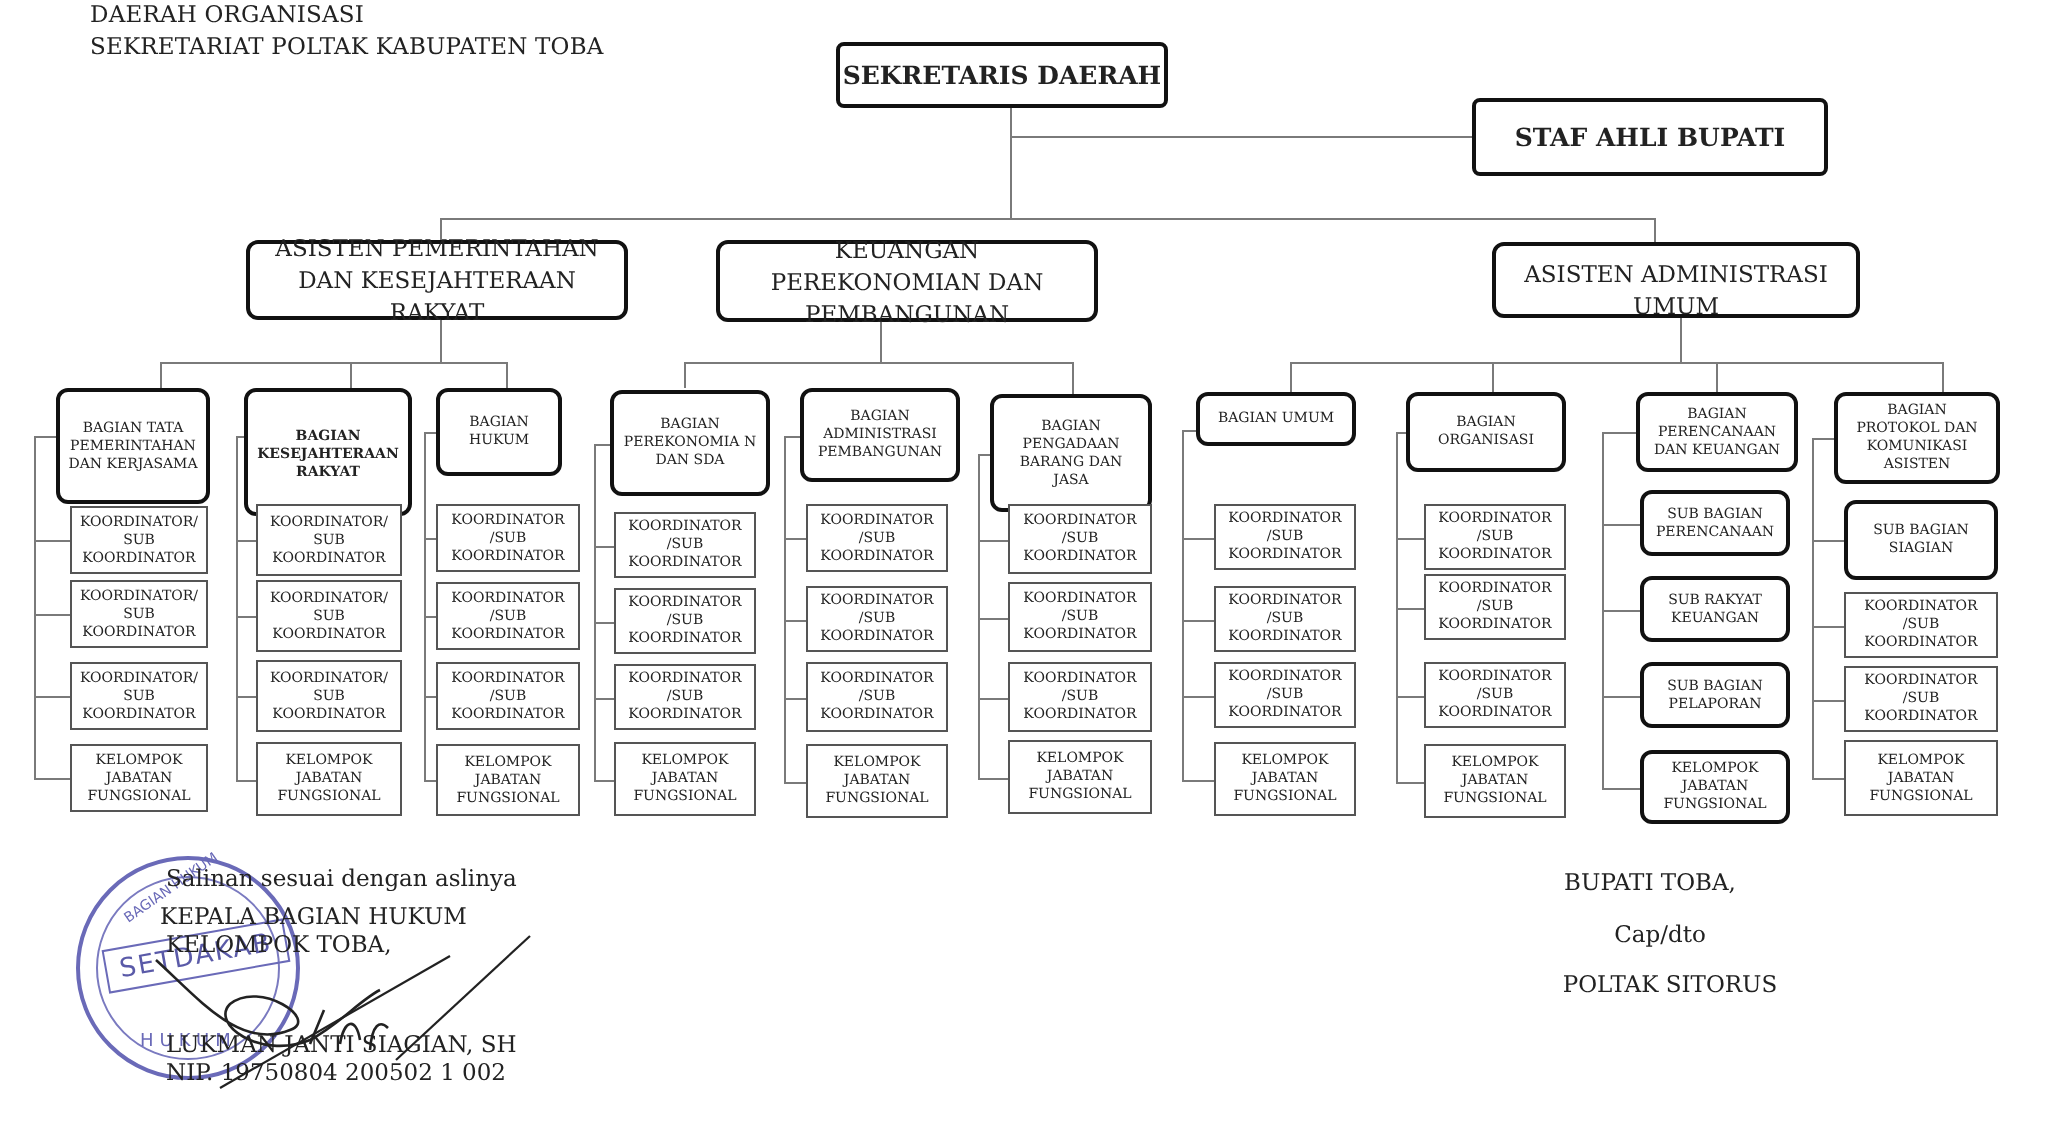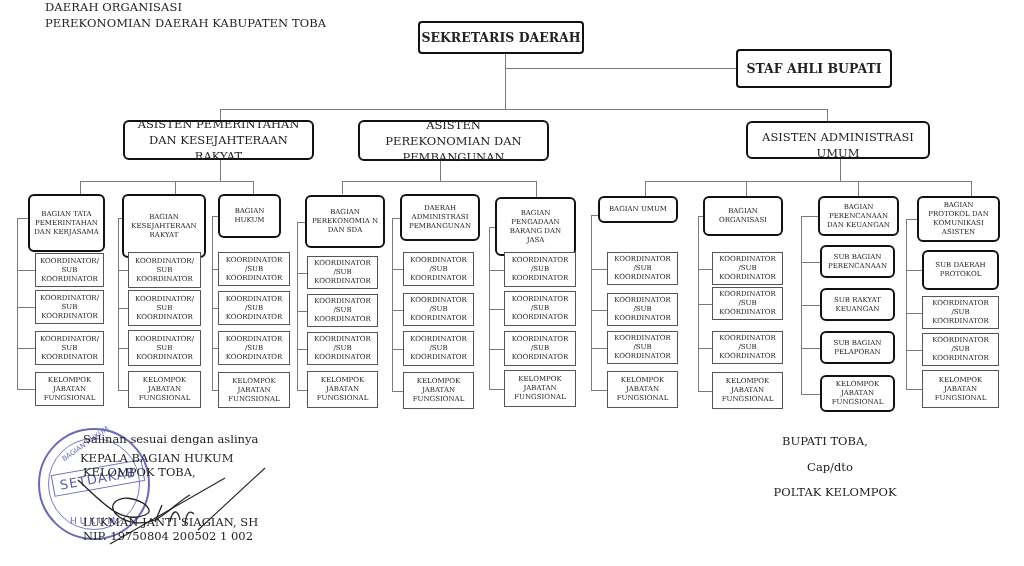--- a/index.html
+++ b/index.html
@@ -22,21 +22,21 @@
   .stamp-band { position:absolute; left:52px; top:467px; width:92px; height:22px;
            border:1.5px solid #6a6ab8; transform:rotate(-10deg); box-sizing:border-box;
            color:#5a5aa8; font-family:"DejaVu Sans",sans-serif; font-size:13px;
            display:flex; align-items:center; justify-content:center; letter-spacing:1px; }
   .stamp-txt { position:absolute; color:#6a6ab8; font-family:"DejaVu Sans",sans-serif; font-size:7px; }
 </style>
 </head>
 <body>
 
 <div class="hdr" style="top:0px;">DAERAH ORGANISASI</div>
-<div class="hdr" style="top:16px;">PEREKONOMIAN DAERAH KABUPATEN TOBA</div>
+<div class="hdr" style="top:16px;">SEKRETARIAT POLTAK KABUPATEN TOBA</div>
 
 <div>
 
   <div class="line" style="left:505px;top:53px;width:1px;height:57px;"></div>
 
   <div class="line" style="left:505px;top:68px;width:232px;height:1px;"></div>
 
   <div class="line" style="left:220px;top:109px;width:608px;height:1px;"></div>
   <div class="line" style="left:220px;top:109px;width:1px;height:12px;"></div>
   <div class="line" style="left:827px;top:109px;width:1px;height:12px;"></div>
@@ -56,29 +56,29 @@
   <div class="line" style="left:645px;top:181px;width:327px;height:1px;"></div>
   <div class="line" style="left:645px;top:181px;width:1px;height:15px;"></div>
   <div class="line" style="left:746px;top:181px;width:1px;height:15px;"></div>
   <div class="line" style="left:858px;top:181px;width:1px;height:15px;"></div>
   <div class="line" style="left:971px;top:181px;width:1px;height:15px;"></div>
 </div>
 
 <div class="box b-top" style="left:418px;top:21px;width:166px;height:33px;">
   <span>SEKRETARIS DAERAH</span>
 </div>
-<div class="box b-top" style="left:736px;top:49px;width:156px;height:39px;">
+<div class="box b-top" style="left:736px;top:49px;width:178px;height:39px;">
   <span>STAF AHLI BUPATI</span>
 </div>
 
 <div class="box b-ast" style="left:123px;top:120px;width:191px;height:40px;padding:0 8px;">
   <span>ASISTEN PEMERINTAHAN DAN KESEJAHTERAAN RAKYAT</span>
 </div>
 <div class="box b-ast" style="left:358px;top:120px;width:191px;height:41px;padding:0 22px;">
-  <span>ASISTEN PEREKONOMIAN DAN PEMBANGUNAN</span>
+  <span>KEUANGAN PEREKONOMIAN DAN PEMBANGUNAN</span>
 </div>
 <div class="box b-ast" style="left:746px;top:121px;width:184px;height:38px;align-items:flex-start;padding-top:6px;">
   <span>ASISTEN ADMINISTRASI UMUM</span>
 </div>
 
 <div id="columns">
     <div class="box b-bag" style="left: 28px; top: 194px; width: 77px; height: 58px;">
       <span>BAGIAN TATA PEMERINTAHAN DAN KERJASAMA</span>
     </div>
     <div class="line" style="left: 17px; top: 217.5px; width: 1px; height: 171.5px;"></div>
@@ -92,21 +92,21 @@
       <span>KOORDINATOR/ SUB KOORDINATOR</span>
     </div>
     <div class="line" style="left: 17px; top: 348px; width: 18px; height: 1px;"></div>
     <div class="box b-ko" style="left: 35px; top: 331px; width: 69px; height: 34px; padding: 0px 4px;">
       <span>KOORDINATOR/ SUB KOORDINATOR</span>
     </div>
     <div class="line" style="left: 17px; top: 389px; width: 18px; height: 1px;"></div>
     <div class="box b-ko" style="left: 35px; top: 372px; width: 69px; height: 34px; padding: 0px 4px;">
       <span>KELOMPOK JABATAN FUNGSIONAL</span>
     </div>
-    <div class="box b-bag" style="left: 122px; top: 194px; width: 84px; height: 64px;">
+    <div class="box b-bag" style="left: 122px; top: 194px; width: 84px; height: 64px; font-weight: bold;">
       <span>BAGIAN KESEJAHTERAAN RAKYAT</span>
     </div>
     <div class="line" style="left: 118px; top: 218px; width: 1px; height: 171.5px;"></div>
     <div class="line" style="left: 118px; top: 218px; width: 4px; height: 1px;"></div>
     <div class="line" style="left: 118px; top: 270px; width: 10px; height: 1px;"></div>
     <div class="box b-ko" style="left: 128px; top: 252px; width: 73px; height: 36px; padding: 0px 4px;">
       <span>KOORDINATOR/ SUB KOORDINATOR</span>
     </div>
     <div class="line" style="left: 118px; top: 308px; width: 10px; height: 1px;"></div>
     <div class="box b-ko" style="left: 128px; top: 290px; width: 73px; height: 36px; padding: 0px 4px;">
@@ -156,21 +156,21 @@
     </div>
     <div class="line" style="left: 297px; top: 348.5px; width: 10px; height: 1px;"></div>
     <div class="box b-ko" style="left: 307px; top: 332px; width: 71px; height: 33px; padding: 0px 4px;">
       <span>KOORDINATOR /SUB KOORDINATOR</span>
     </div>
     <div class="line" style="left: 297px; top: 389.5px; width: 10px; height: 1px;"></div>
     <div class="box b-ko" style="left: 307px; top: 371px; width: 71px; height: 37px; padding: 0px 4px;">
       <span>KELOMPOK JABATAN FUNGSIONAL</span>
     </div>
     <div class="box b-bag" style="left: 400px; top: 194px; width: 80px; height: 47px;">
-      <span>DAERAH ADMINISTRASI PEMBANGUNAN</span>
+      <span>BAGIAN ADMINISTRASI PEMBANGUNAN</span>
     </div>
     <div class="line" style="left: 392px; top: 217.5px; width: 1px; height: 173px;"></div>
     <div class="line" style="left: 392px; top: 217.5px; width: 8px; height: 1px;"></div>
     <div class="line" style="left: 392px; top: 269px; width: 11px; height: 1px;"></div>
     <div class="box b-ko" style="left: 403px; top: 252px; width: 71px; height: 34px; padding: 0px 4px;">
       <span>KOORDINATOR /SUB KOORDINATOR</span>
     </div>
     <div class="line" style="left: 392px; top: 309.5px; width: 11px; height: 1px;"></div>
     <div class="box b-ko" style="left: 403px; top: 293px; width: 71px; height: 33px; padding: 0px 4px;">
       <span>KOORDINATOR /SUB KOORDINATOR</span>
@@ -267,21 +267,21 @@
     <div class="box b-sub" style="left: 820px; top: 375px; width: 75px; height: 37px; padding: 0px 4px;">
       <span>KELOMPOK JABATAN FUNGSIONAL</span>
     </div>
     <div class="box b-bag" style="left: 917px; top: 196px; width: 83px; height: 46px;">
       <span>BAGIAN PROTOKOL DAN KOMUNIKASI ASISTEN</span>
     </div>
     <div class="line" style="left: 906px; top: 219px; width: 1px; height: 170px;"></div>
     <div class="line" style="left: 906px; top: 219px; width: 11px; height: 1px;"></div>
     <div class="line" style="left: 906px; top: 270px; width: 16px; height: 1px;"></div>
     <div class="box b-sub" style="left: 922px; top: 250px; width: 77px; height: 40px; padding: 0px 4px;">
-      <span>SUB DAERAH PROTOKOL</span>
+      <span>SUB BAGIAN SIAGIAN</span>
     </div>
     <div class="line" style="left: 906px; top: 312.5px; width: 16px; height: 1px;"></div>
     <div class="box b-ko" style="left: 922px; top: 296px; width: 77px; height: 33px; padding: 0px 4px;">
       <span>KOORDINATOR /SUB KOORDINATOR</span>
     </div>
     <div class="line" style="left: 906px; top: 349.5px; width: 16px; height: 1px;"></div>
     <div class="box b-ko" style="left: 922px; top: 333px; width: 77px; height: 33px; padding: 0px 4px;">
       <span>KOORDINATOR /SUB KOORDINATOR</span>
     </div>
     <div class="line" style="left: 906px; top: 389px; width: 16px; height: 1px;"></div>
@@ -304,13 +304,13 @@
   <path d="M138 90 L205 28" stroke="#222" stroke-width="1.1" fill="none"></path>
 </svg>
 <div class="sig" style="left:83px;top:432px;">Salinan sesuai dengan aslinya</div>
 <div class="sig" style="left:80px;top:451px;">KEPALA BAGIAN HUKUM</div>
 <div class="sig" style="left:83px;top:465px;">KELOMPOK TOBA,</div>
 <div class="sig" style="left:83px;top:515px;">LUKMAN JANTI SIAGIAN, SH</div>
 <div class="sig" style="left:83px;top:529px;">NIP. 19750804 200502 1 002</div>
 
 <div class="sig" style="left:760px;top:434px;width:130px;text-align:center;">BUPATI TOBA,</div>
 <div class="sig" style="left:760px;top:460px;width:140px;text-align:center;">Cap/dto</div>
-<div class="sig" style="left:760px;top:485px;width:150px;text-align:center;">POLTAK KELOMPOK</div>
+<div class="sig" style="left:760px;top:485px;width:150px;text-align:center;">POLTAK SITORUS</div>
 
 </body></html>

